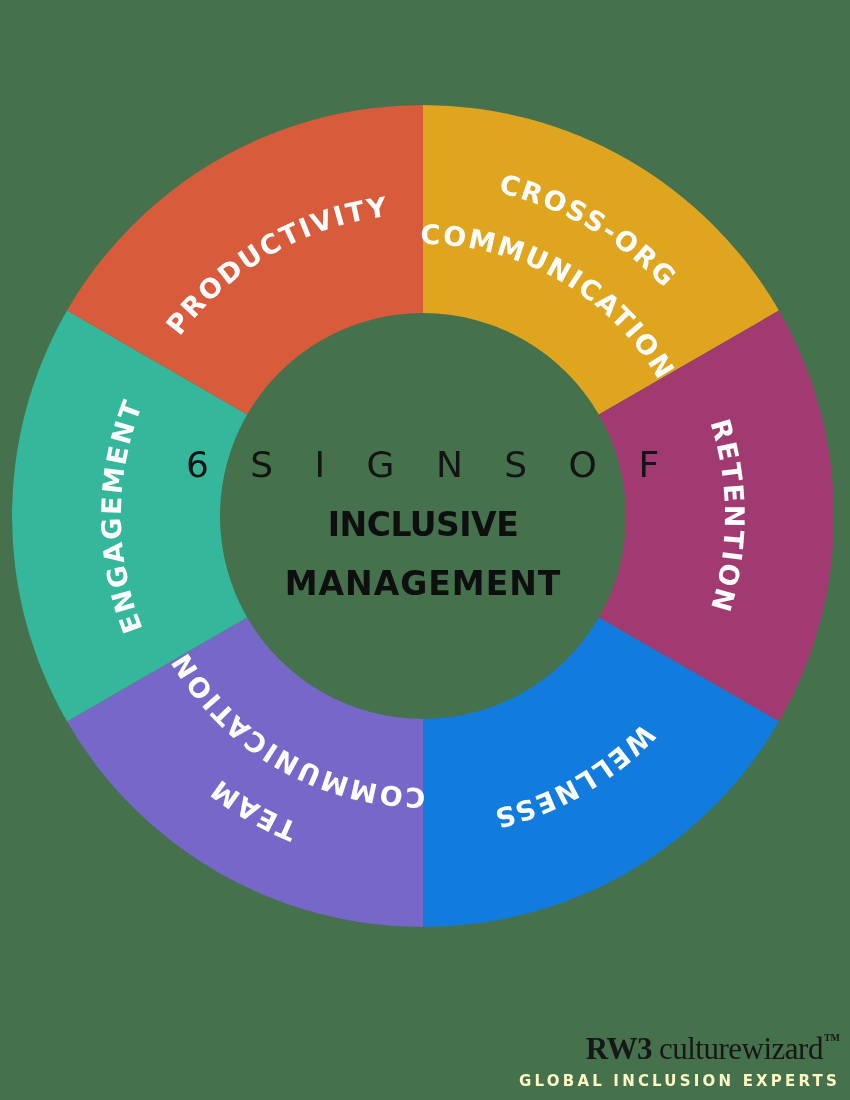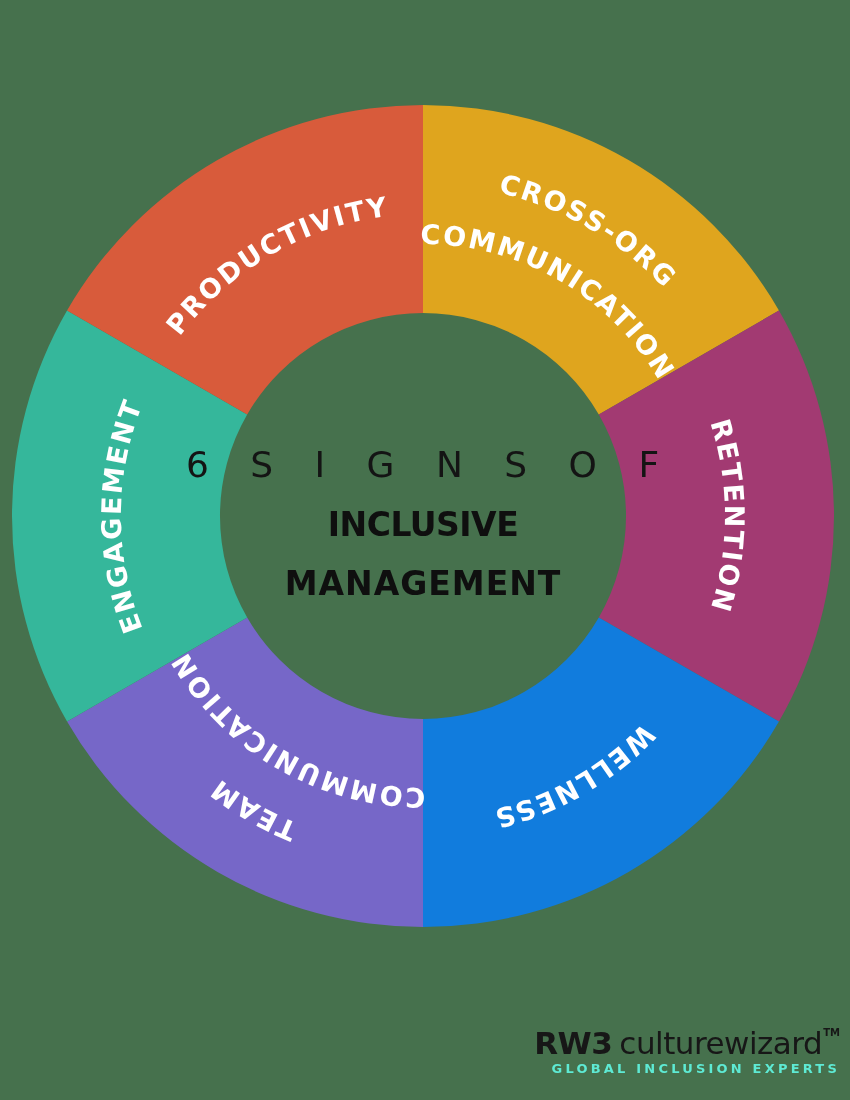--- a/index.html
+++ b/index.html
@@ -43,32 +43,33 @@
 
   .logo{
     position:absolute;
     right:10px;
     top:1016px;
     text-align:right;
     color:#171717;
   }
   .brand{
     font-size:31px;
-    line-height:34px;
+    line-height:44px;
     white-space:nowrap;
+    font-family:Liberation Serif, serif;
   }
   .rw3{font-weight:bold;letter-spacing:-0.5px;}
   .cw{font-weight:normal;margin-left:7px;letter-spacing:-0.5px;}
   .tm{font-size:10px;vertical-align:18px;font-weight:bold;margin-left:1px;}
   .tagline{
     margin-top:1px;
-    font-size:13px;
+    font-size:15px;
     font-weight:bold;
     letter-spacing:3.2px;
-    color:#5eead4;
+    color:#fef9c3;
     white-space:nowrap;
   }
 </style>
 </head>
 <body>
 
 <div class="canvas">
 
   <svg width="850" height="1100" viewBox="0 0 850 1100">
 

